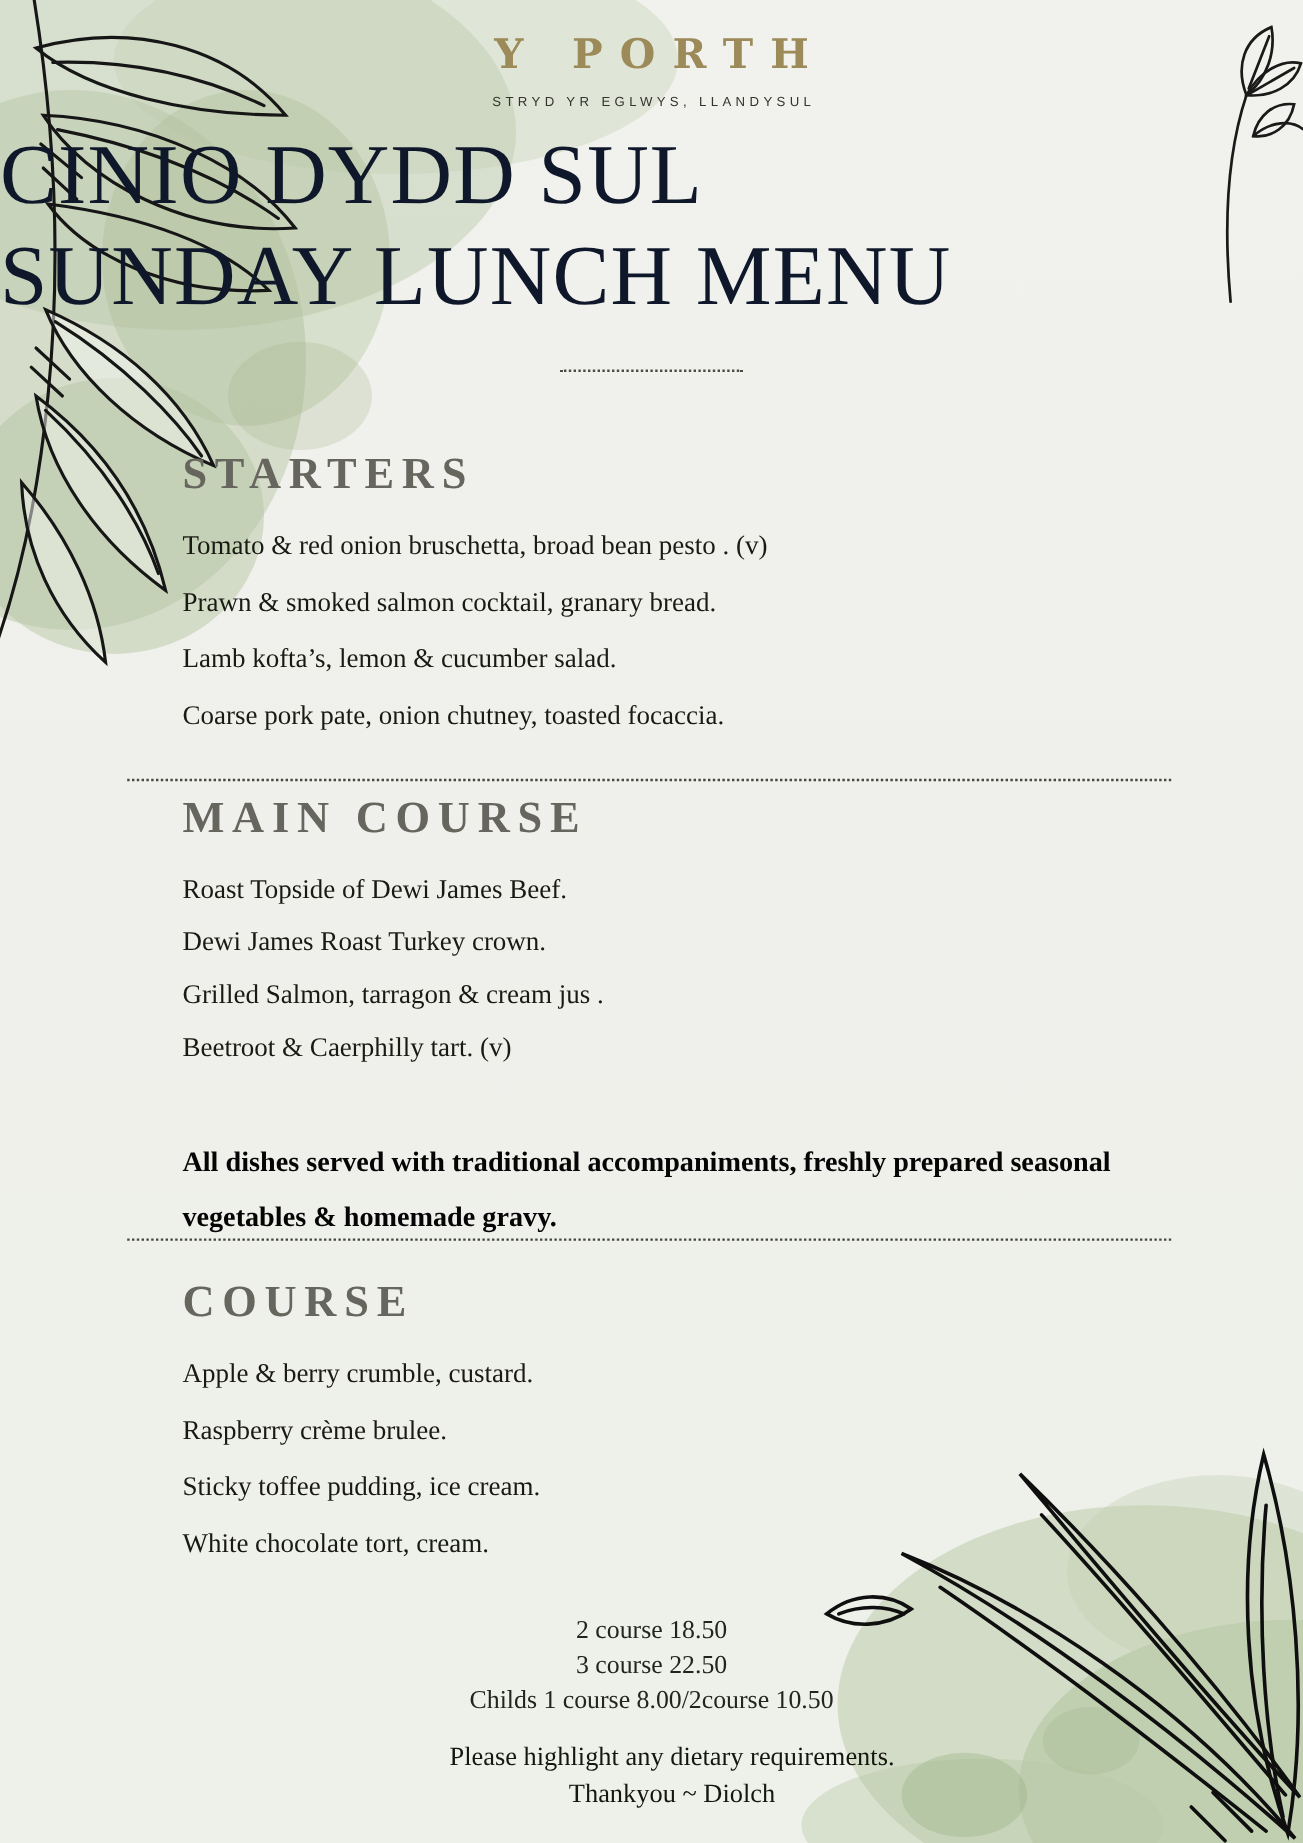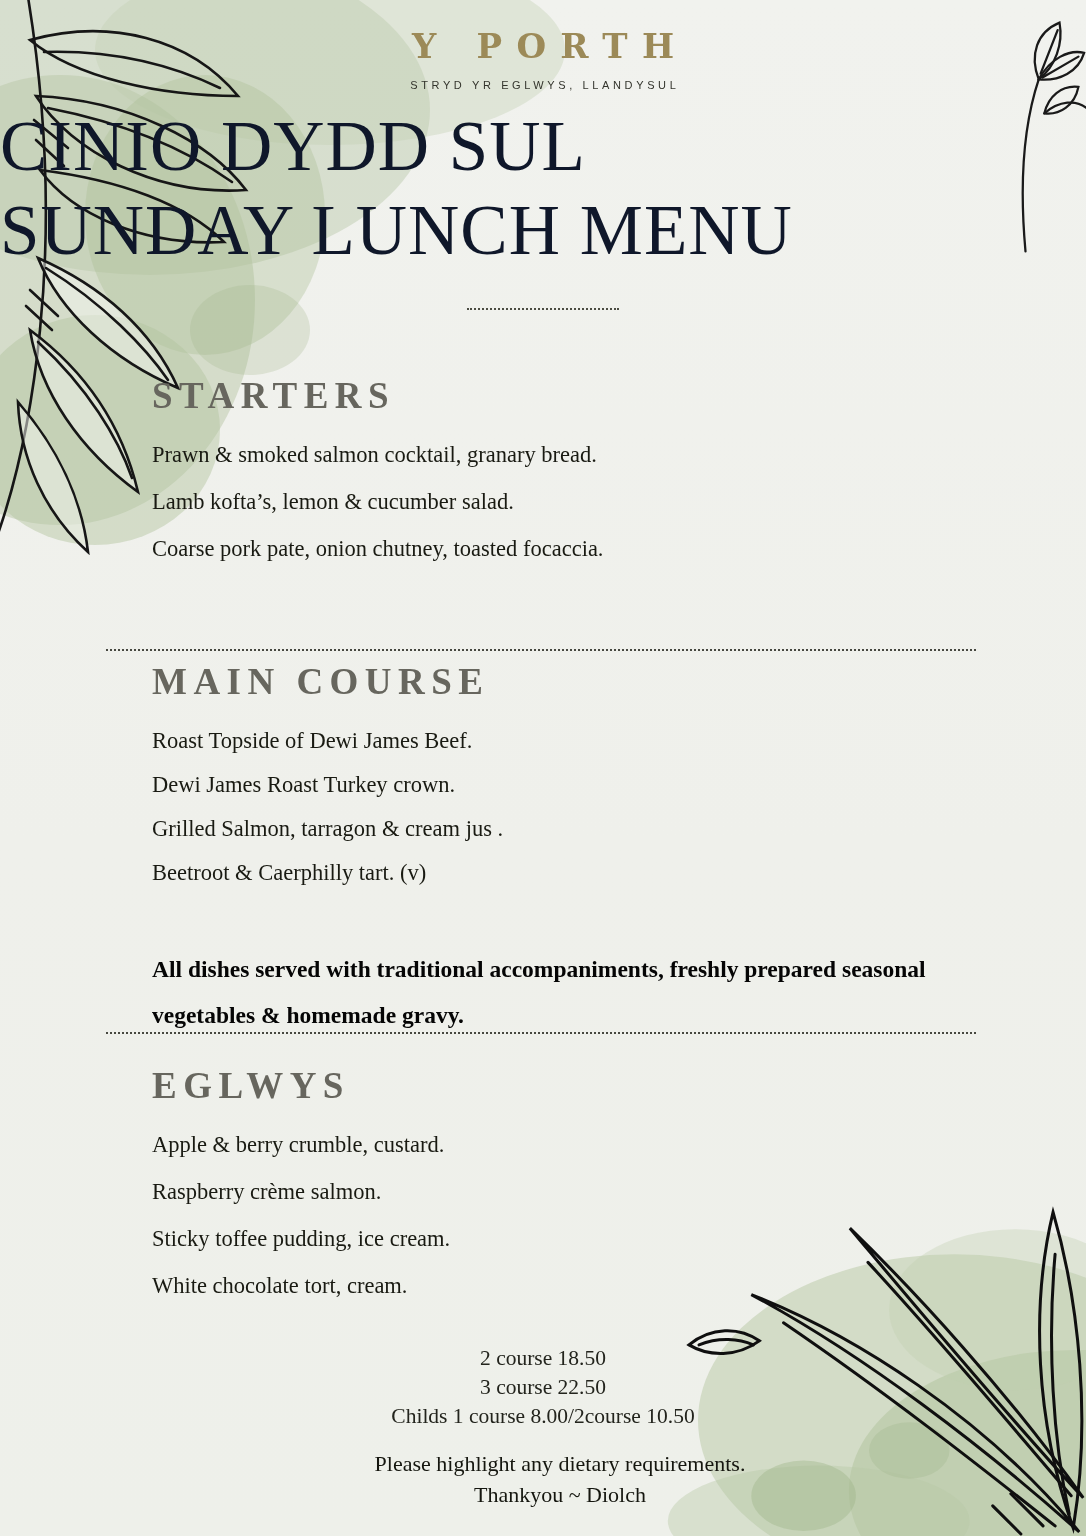--- a/index.html
+++ b/index.html
@@ -135,20 +135,21 @@
 
   <div class="big-title">
     <div>CINIO DYDD SUL</div>
     <div>SUNDAY LUNCH MENU</div>
   </div>
   <div class="title-rule"></div>
 
   <div class="section sec-starters">
     <h2 class="sec-heading">STARTERS</h2>
     <div class="items">
+      <p class="item">Tomato &amp; red onion bruschetta, broad bean pesto . (v)</p>
       <p class="item">Prawn &amp; smoked salmon cocktail, granary bread.</p>
       <p class="item">Lamb kofta’s, lemon &amp; cucumber salad.</p>
       <p class="item">Coarse pork pate, onion chutney, toasted focaccia.</p>
     </div>
   </div>
 
   <div class="divider div-1"></div>
 
   <div class="section sec-mains">
     <h2 class="sec-heading">MAIN COURSE</h2>
@@ -161,24 +162,24 @@
   </div>
 
   <div class="note">
     <div>All dishes served with traditional accompaniments, freshly prepared seasonal</div>
     <div>vegetables &amp; homemade gravy.</div>
   </div>
 
   <div class="divider div-2"></div>
 
   <div class="section sec-dessert">
-    <h2 class="sec-heading">EGLWYS</h2>
+    <h2 class="sec-heading">COURSE</h2>
     <div class="items">
       <p class="item">Apple &amp; berry crumble, custard.</p>
-      <p class="item">Raspberry crème salmon.</p>
+      <p class="item">Raspberry crème brulee.</p>
       <p class="item">Sticky toffee pudding, ice cream.</p>
       <p class="item">White chocolate tort, cream.</p>
     </div>
   </div>
 
   <div class="pricing">
     <p>2 course 18.50</p>
     <p>3 course 22.50</p>
     <p>Childs 1 course 8.00/2course 10.50</p>
   </div>

